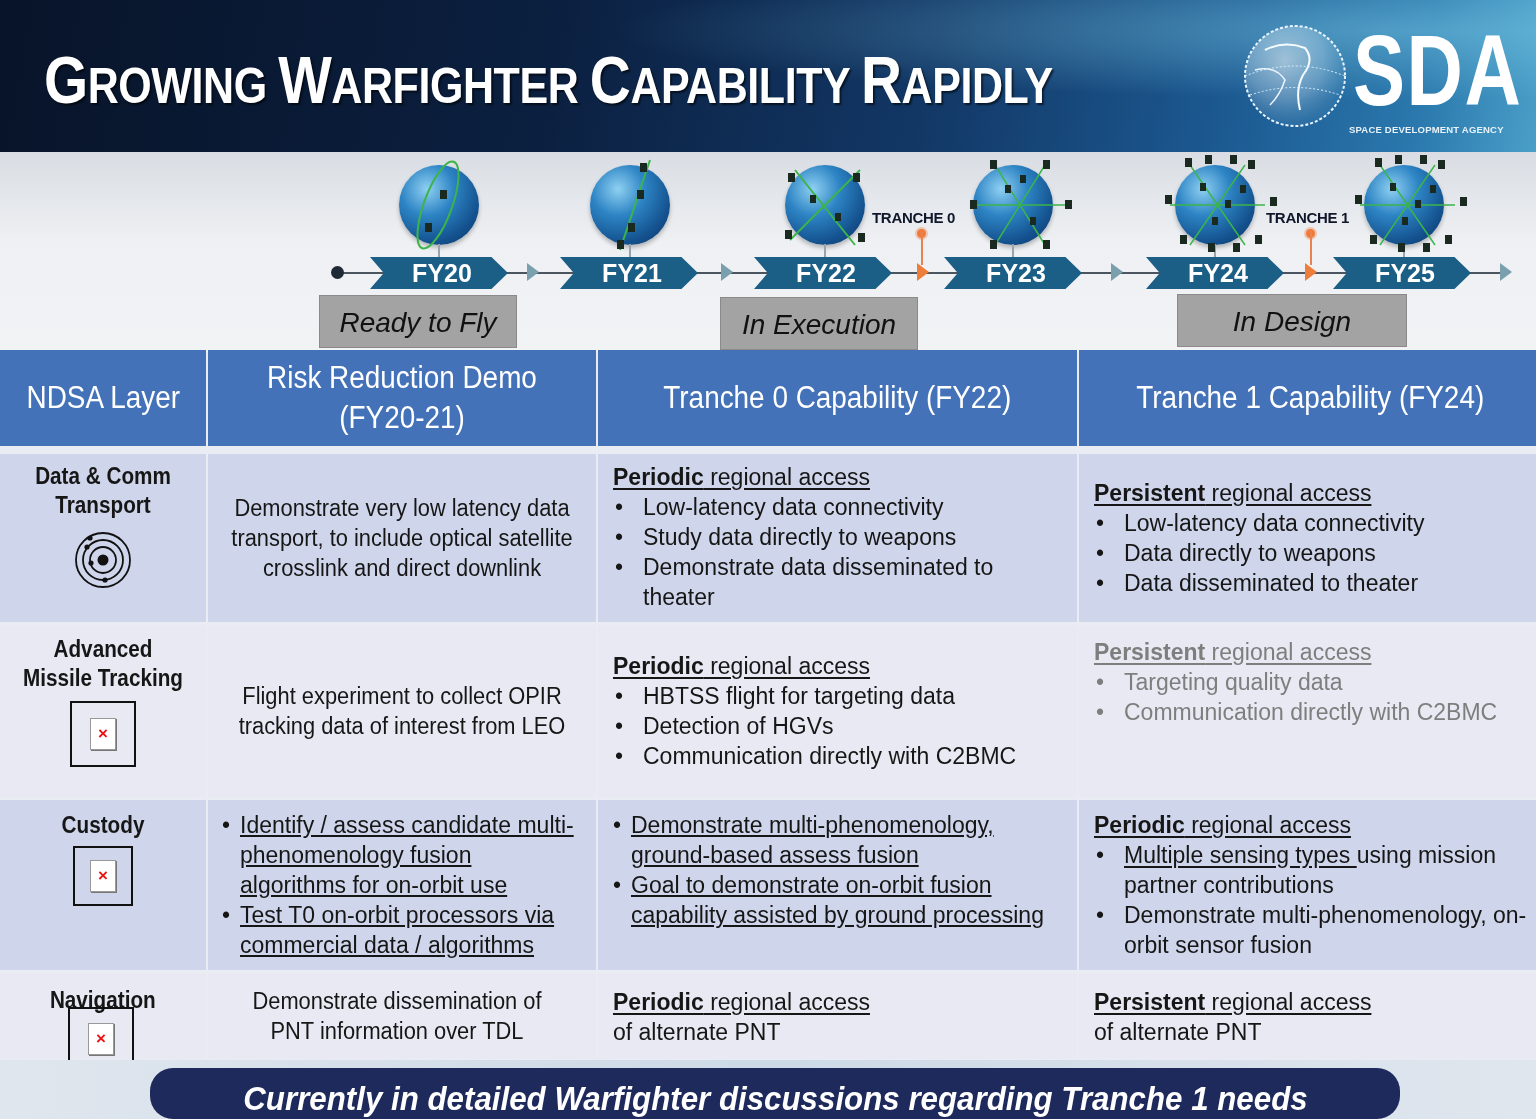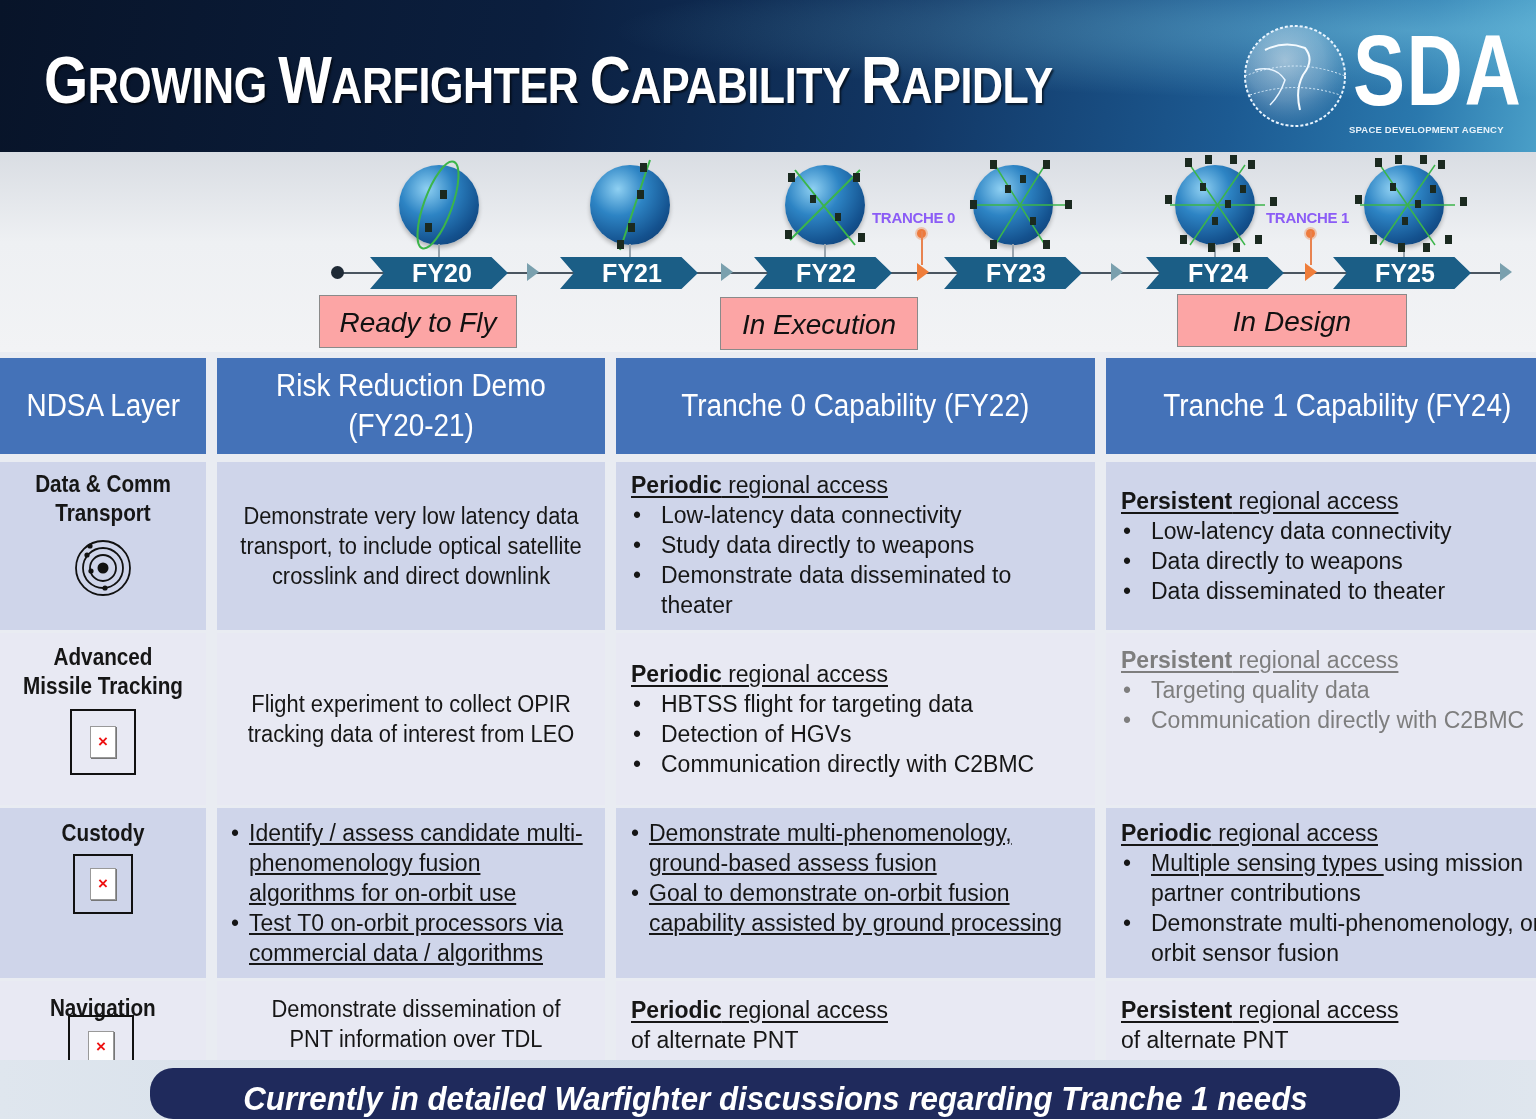--- a/index.html
+++ b/index.html
@@ -70,57 +70,56 @@
     border-left: 12px solid #7aa0ae;
   }
   .arrow-mark.orange { border-left-color: #ef7d3a; }
   .globe {
     position: absolute; top: 165px; width: 80px; height: 80px; border-radius: 50%;
     background: radial-gradient(circle at 35% 30%, #8fd0f2 0%, #2d84c4 35%, #14528f 70%, #0b3262 100%);
     box-shadow: 0 3px 4px rgba(0,0,0,0.25);
   }
   .globe-stem { position: absolute; width: 2px; height: 14px; background: #9aa4ad; top: 244px; }
   .tranche-label {
-    position: absolute; top: 209px; color: #8b5cf6; font-weight: bold; font-size: 15px; letter-spacing: -0.3px;
+    position: absolute; top: 209px; color: #0f172a; font-weight: bold; font-size: 15px; letter-spacing: -0.3px;
   }
   .tranche-pin {
     position: absolute; top: 231px; width: 2px; height: 34px; background: #e88350;
   }
   .tranche-dot {
     position: absolute; top: 229px; width: 9px; height: 9px; border-radius: 50%; background: #ee7a3c; box-shadow: 0 0 0 2px rgba(238,122,60,0.35);
   }
   .status-box {
-    position: absolute; top: 295px; height: 53px; background: #fca5a5; border: 1px solid #8a8a8a;
+    position: absolute; top: 295px; height: 53px; background: #a3a3a3; border: 1px solid #8a8a8a;
     font-style: italic; font-size: 28px; color: #111; text-align: center; line-height: 53px;
   }
   
   .table {
     position: absolute; left: 0; top: 350px; width: 1536px;
     display: grid;
     grid-template-columns: 206px 388px 479px 463px;
-    column-gap: 11px;
-    margin-top: 8px;
+    column-gap: 2px;
   }
   .th {
     background: #4472b8; color: #ffffff; font-size: 31px; text-align: center;
     display: flex; align-items: center; justify-content: center; line-height: 40px;
     height: 96px; margin-bottom: 8px;
     transform-origin: center;
   }
   .th span { display: inline-block; transform: scaleX(0.9); }
   .td {
     color: #161616; font-size: 23px; line-height: 30px;
     margin-bottom: 3px;
   }
   .row-a .td { background: #cfd5ea; }
   .row-b .td { background: #e8e9f3; }
   .row { display: contents; }
   .layer-cell { text-align: center; padding-top: 8px; position: relative; }
   .layer-name { font-weight: bold; font-size: 23px; line-height: 29px; display: inline-block; transform: scaleX(0.9); }
-  .demo-cell { text-align: center; display: flex; align-items: center; justify-content: flex-end; padding: 0 14px; }
+  .demo-cell { text-align: center; display: flex; align-items: center; justify-content: flex-start; padding: 0 14px; }
   .demo-cell .txt { transform: scaleX(0.95); }
   .list-cell { padding: 8px 14px 0 15px; }
   .heading-line { text-decoration: underline; text-underline-offset: 3px; }
   .heading-line b { font-weight: bold; }
   ul.bl { list-style: none; }
   ul.bl li { position: relative; padding-left: 30px; }
   ul.bl li::before { content: "\2022"; position: absolute; left: 2px; top: 0; }
   ul.tight li { padding-left: 18px; text-decoration: underline; }
   ul.tight li::before { left: 0; }
   .muted { color: #7e7e7e; }

